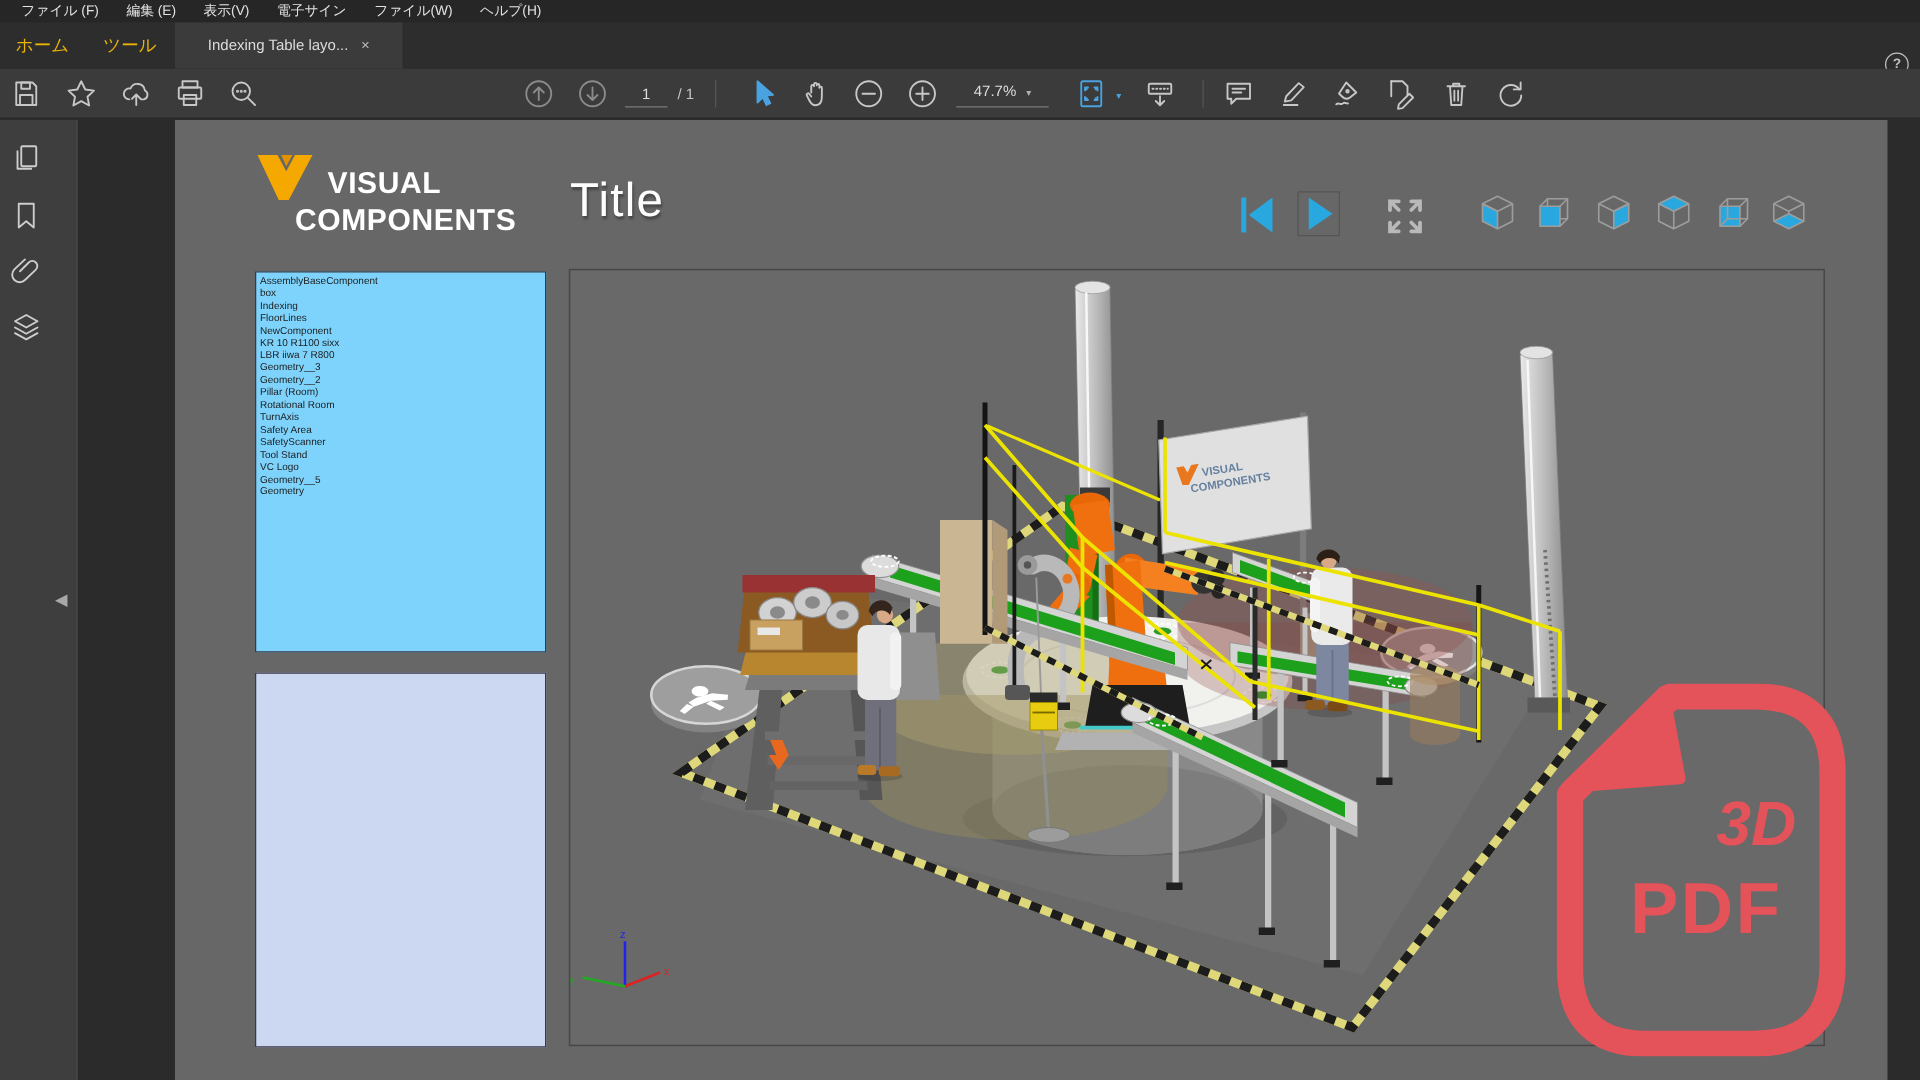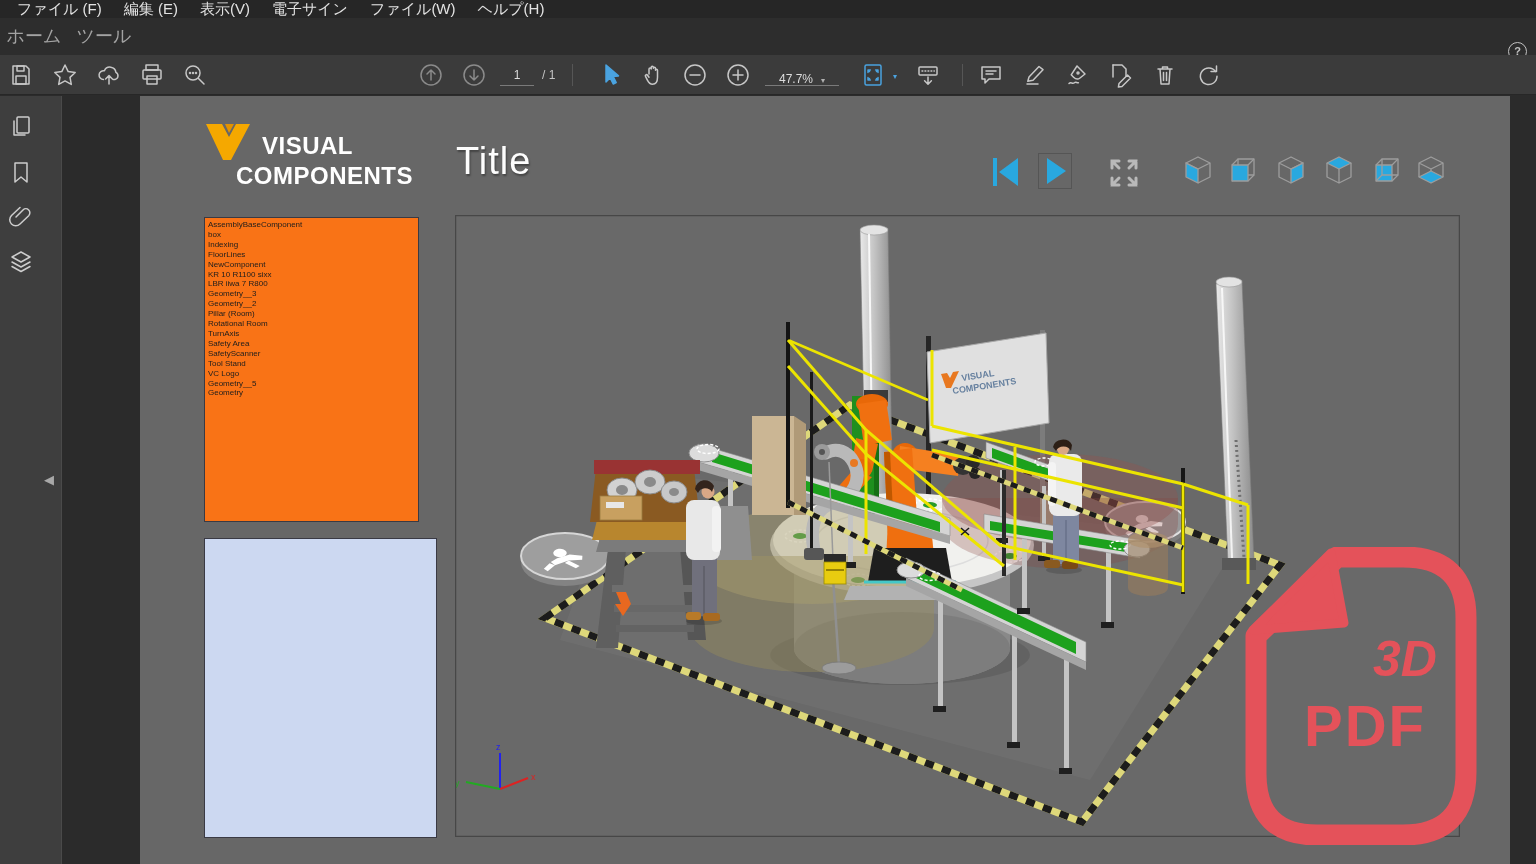--- a/index.html
+++ b/index.html
@@ -1,61 +1,61 @@
 <!DOCTYPE html>
 <html><head>
 <meta charset="utf-8">
 <style>
   html,body{margin:0;padding:0;}
   body{width:1536px;height:864px;position:relative;overflow:hidden;background:#2b2b2b;
        font-family:"Liberation Sans",sans-serif;-webkit-font-smoothing:antialiased;}
   
   .menubar{position:absolute;left:0;top:0;width:100%;height:18px;background:#262626;
            display:flex;align-items:center;padding-left:6px;box-sizing:border-box;}
-  .menu-item{color:#e2e2e2;font-size:15px;padding:0 11px;line-height:18px;cursor:default;white-space:nowrap;text-align:right;}
+  .menu-item{color:#e2e2e2;font-size:11px;padding:0 11px;line-height:18px;cursor:default;white-space:nowrap;text-align:right;}
   .tabbar{position:absolute;left:0;top:18px;width:100%;height:37px;background:#2d2d2d;}
-  .tab{position:absolute;top:0;height:37px;line-height:37px;text-align:center;color:#a3a3a3;font-size:18px;}
+  .tab{position:absolute;top:0;height:37px;line-height:37px;text-align:center;color:#eab308;font-size:14px;}
   .tab-home{left:0;width:68px;}
   .tab-tools{left:68px;width:72px;}
   .tab-doc{left:140px;width:182px;background:#3b3b3b;color:#dcdcdc;font-size:12px;}
   .tab-doc .close-x{margin-left:10px;color:#b9b9b9;font-size:12px;}
   .help-btn{position:absolute;right:9px;top:24px;width:17px;height:17px;border:1.4px solid #c2c2c2;
             border-radius:50%;color:#c2c2c2;font-size:11px;line-height:17px;text-align:center;font-weight:bold;}
   .toolbar{position:absolute;left:0;top:55px;width:100%;height:40px;background:#3b3b3b;border-bottom:1px solid #272727;box-sizing:border-box;}
   .ti{position:absolute;top:7px;width:26px;height:26px;}
   .ti svg{display:block;width:26px;height:26px;}
   .ti path,.ti rect,.ti circle,.ti line,.ti polyline{stroke:#c7c7c7;fill:none;stroke-width:1.5;stroke-linecap:round;stroke-linejoin:round;}
   .ti.dim path,.ti.dim circle{stroke:#8b8b8b;}
   .ti.blue path,.ti.blue rect{stroke:#4aa3e0;}
   .tsep{position:absolute;top:9px;width:1px;height:22px;background:#565656;}
   .page-num-box{position:absolute;left:500px;top:11px;width:34px;height:19px;border-bottom:1px solid #7a7a7a;
                 color:#dcdcdc;font-size:12px;text-align:center;line-height:19px;}
   .page-total{position:absolute;left:542px;top:11px;color:#c4c4c4;font-size:12px;line-height:19px;}
   .zoom-box{position:absolute;left:765px;top:11px;width:74px;height:19px;border-bottom:1px solid #7a7a7a;
-            color:#dcdcdc;font-size:12px;line-height:27px;text-align:center;}
+            color:#dcdcdc;font-size:12px;line-height:15px;text-align:center;}
   .zoom-box .caret{color:#b0b0b0;font-size:8px;margin-left:8px;}
   .caret2{position:absolute;left:893px;top:17px;color:#4aa3e0;font-size:8px;}
   
   .sidebar{position:absolute;left:0;top:96px;width:61px;height:768px;background:#3e3e3e;border-right:1px solid #4a4a4a;}
   .side-icon{position:absolute;left:8px;width:26px;height:26px;}
   .side-icon svg{width:26px;height:26px;}
   .side-icon path,.side-icon rect{stroke:#cdcdcd;fill:none;stroke-width:1.5;stroke-linecap:round;stroke-linejoin:round;}
   .collapse-arrow{position:absolute;left:44px;top:472px;color:#a8a8a8;font-size:13px;}
   
   .page{position:absolute;left:140px;top:96px;width:1370px;height:768px;background:#676767;}
   .vc-logo{position:absolute;left:58px;top:24px;width:400px;height:78px;}
   .doc-title{position:absolute;left:316px;top:44px;font-size:38px;color:#fdfdfd;
              text-shadow:1px 2px 2px rgba(0,0,0,.35);letter-spacing:1px;text-align:center;}
   .pcontrol{position:absolute;width:32px;height:34px;}
   .pcontrol svg{width:100%;height:100%;}
   .cube-btn{position:absolute;top:58px;width:30px;height:32px;}
   .cube-btn svg{width:30px;height:32px;}
   .cube-btn path{stroke:#9d9d9d;fill:none;stroke-width:1.3;stroke-linejoin:round;}
   .cube-btn .face{fill:#29a8df;stroke:#9d9d9d;}
-  .list-panel{position:absolute;left:64px;top:121px;width:215px;height:305px;background:#f97316;
+  .list-panel{position:absolute;left:64px;top:121px;width:233px;height:305px;background:#7dd3fc;
               border:1px solid #3a3a44;box-sizing:border-box;padding:2px 0 0 3px;overflow:hidden;}
   .cl-item{font-size:8px;line-height:9.9px;color:#1d1d1d;white-space:nowrap;}
   .empty-panel{position:absolute;left:64px;top:442px;width:233px;height:300px;background:#ccd8f1;
                border:1px solid #3a3a44;box-sizing:border-box;}
   .viewport{position:absolute;left:315px;top:119px;width:1005px;height:622px;}
   .badge3d{position:absolute;left:1105px;top:451px;width:240px;height:298px;z-index:6;}
 </style>
 </head>
 <body>
 
@@ -65,20 +65,23 @@
     <span class="menu-item">編集 (E)</span>
     <span class="menu-item">表示(V)</span>
     <span class="menu-item">電子サイン</span>
     <span class="menu-item">ファイル(W)</span>
     <span class="menu-item">ヘルプ(H)</span>
   </div>
 
 <div class="tabbar">
   <div class="tab tab-home">ホーム</div>
   <div class="tab tab-tools">ツール</div>
+  <div class="tab tab-doc">
+    <span>Indexing Table layo...</span><span class="close-x">×</span>
+  </div>
   <div class="help-btn">?</div>
 </div>
 
 <div class="toolbar">
   <div class="ti" style="left:8px">
       <svg viewBox="0 0 26 26">
         <path d="M5,4 h13 l3,3 v15 h-16 z"></path>
         <rect x="9" y="4" width="7" height="5"></rect>
         <rect x="8" y="14" width="10" height="8"></rect>
       </svg>

